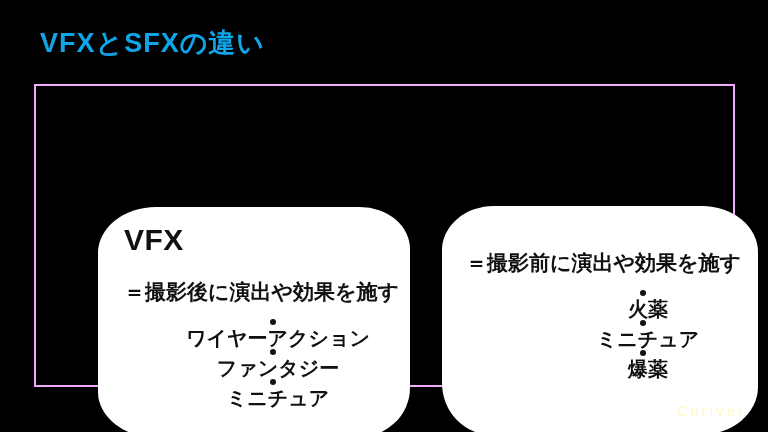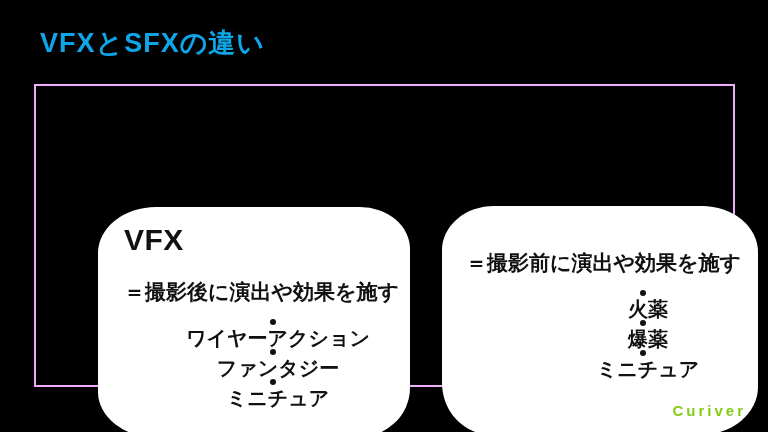--- a/index.html
+++ b/index.html
@@ -81,22 +81,22 @@
     border-radius: 50%;
     background: #111111;
     margin-right: 11px;
     flex: 0 0 auto;
   }
 
   .logo {
     position: absolute;
     right: 22px; bottom: 13px;
     font-size: 15px;
-    font-weight: 700;
-    color: #84cc16;
+    font-weight: 400;
+    color: #fef9c3;
     letter-spacing: 3px;
   }
 </style>
 </head>
 <body>
 
 <div class="stage">
 
   <div class="slide-title">VFXとSFXの違い</div>
 
@@ -123,25 +123,25 @@
 
     <div class="card sfx">
       <div class="definition">＝撮影前に演出や効果を施す</div>
       <ul>
         <li>
           <span class="dot"></span>
           <span>火薬</span>
         </li>
         <li>
           <span class="dot"></span>
-          <span>爆薬</span>
+          <span>ミニチュア</span>
         </li>
         <li>
           <span class="dot"></span>
-          <span>ミニチュア</span>
+          <span>爆薬</span>
         </li>
       </ul>
     </div>
 
   </div>
 
   <div class="logo">Curiver</div>
 
 </div>
 

